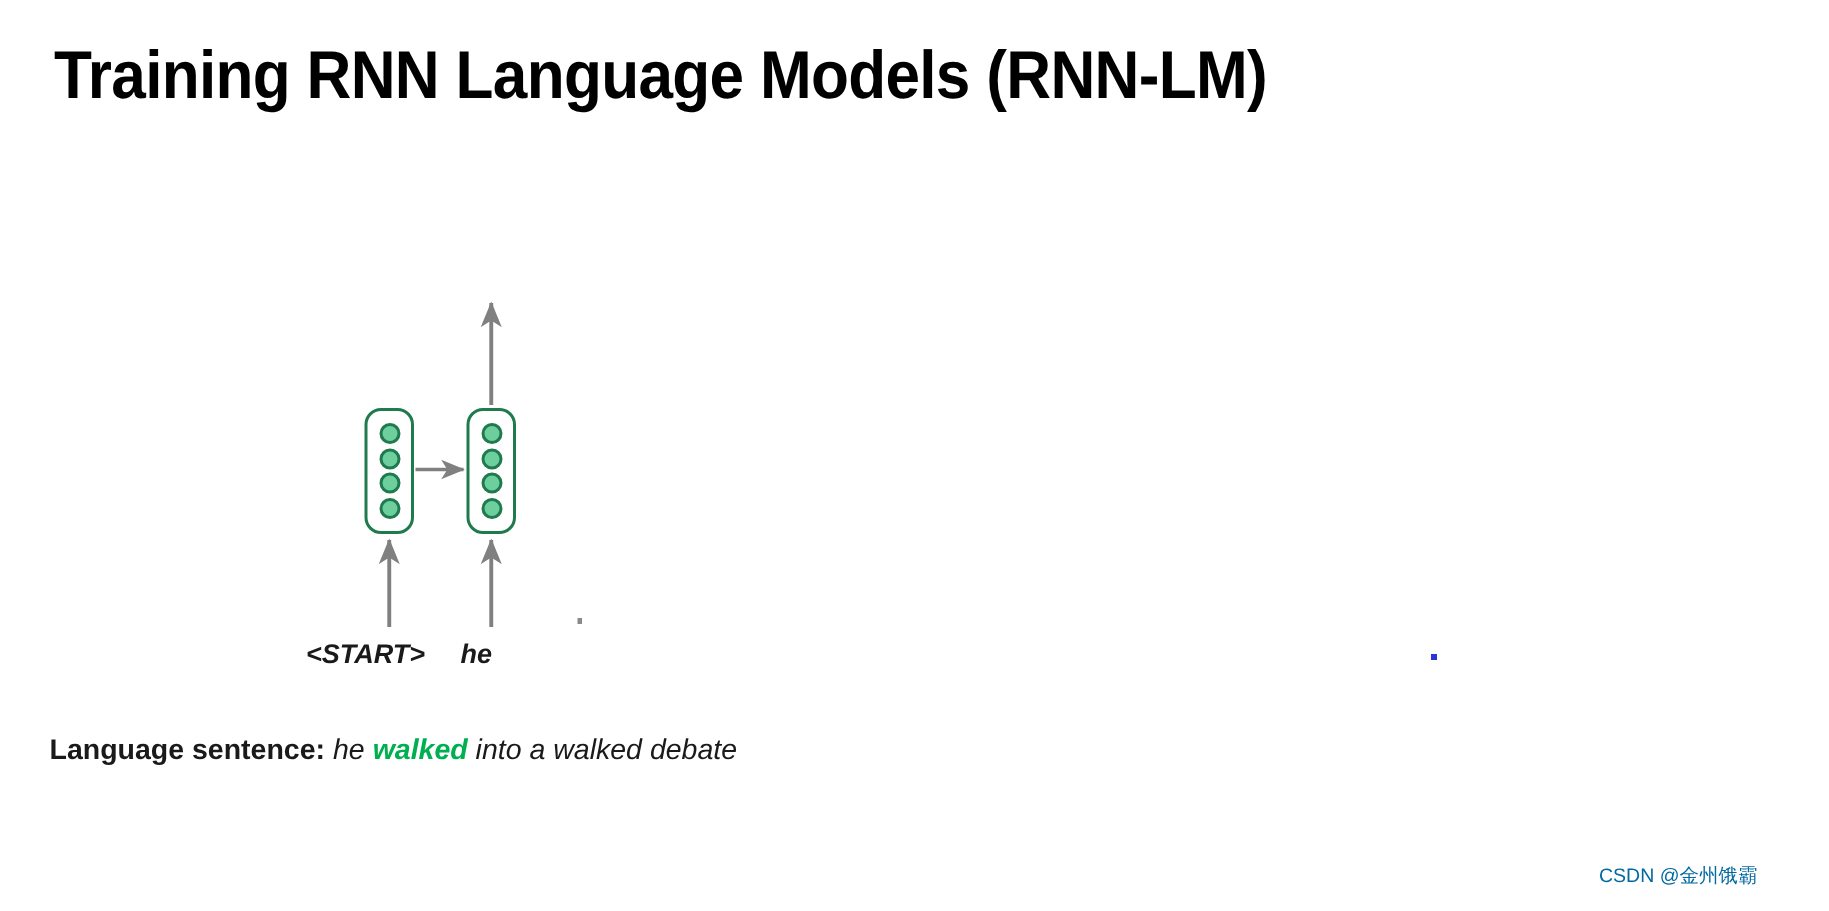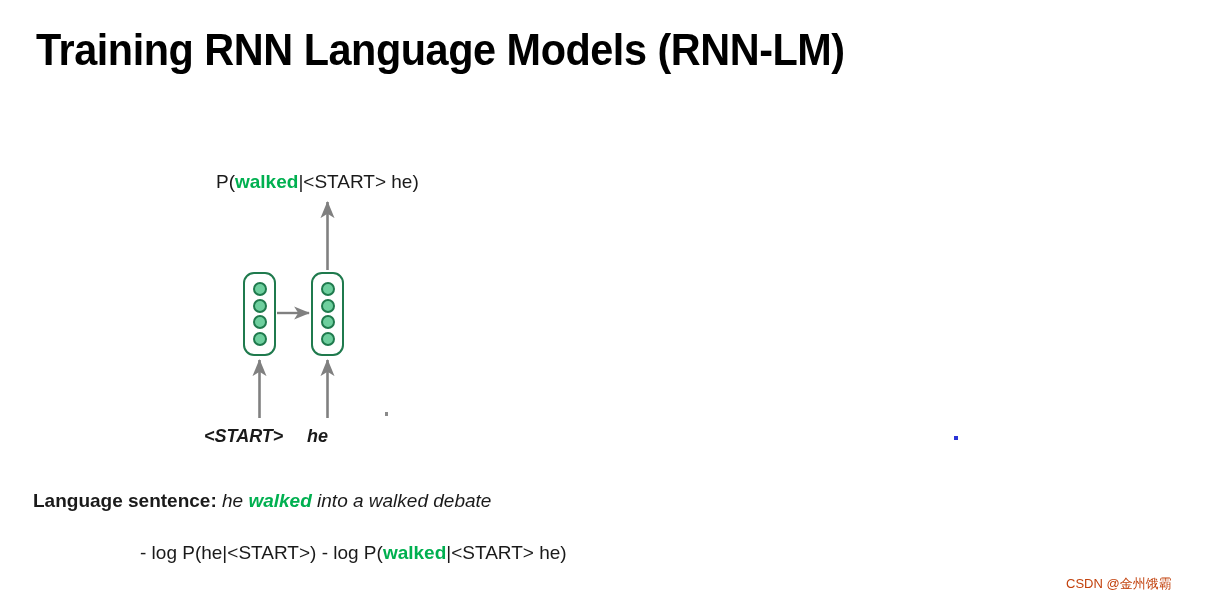--- a/index.html
+++ b/index.html
@@ -139,21 +139,21 @@
   }
   #speck-gray { left: 385px; top: 412px; background: #8a8a8a; }
   #speck-blue { left: 954px; top: 436px; background: #2b34d6; width: 4px; height: 4px; }
 
   
   #watermark {
     position: absolute;
     left: 1066px;
     top: 577px;
     font-size: 13px;
-    color: #c2410c;
+    color: #0369a1;
     white-space: nowrap;
     line-height: 1;
   }
 </style>
 </head>
 <body>
 
 <div id="slide">
 
   <div id="slide-title">Training RNN Language Models (RNN-LM)</div>
@@ -175,23 +175,20 @@
 
     <g>
       <line x1="259.5" y1="418" x2="259.5" y2="360" stroke="#808080" stroke-width="2.6" marker-end="url(#arrowhead)"></line>
     </g>
 
     <g>
       <line x1="327.5" y1="418" x2="327.5" y2="360" stroke="#808080" stroke-width="2.6" marker-end="url(#arrowhead)"></line>
     </g>
   </svg>
 
-  <div class="prob-label">
-    <span>P(</span><span class="green-bold">walked</span><span>|&lt;START&gt; he</span><span>)</span>
-  </div>
 
   <div class="rnn-box" id="rnn-box-1">
     <span class="neuron"></span>
     <span class="neuron"></span>
     <span class="neuron"></span>
     <span class="neuron"></span>
   </div>
 
   <div class="rnn-box" id="rnn-box-2">
     <span class="neuron"></span>
@@ -200,22 +197,19 @@
     <span class="neuron"></span>
   </div>
 
   <div class="token" id="token-start">&lt;START&gt;</div>
   <div class="token" id="token-he">he</div>
 
   <div id="training-sentence">
     <span class="lead">Language sentence:</span><span class="sent"> he </span><span class="sent-green">walked</span><span class="sent"> into a walked debate</span>
   </div>
 
-  <div id="loss-formula">
-    <span>- log P(he|&lt;START&gt;) - log P(</span><span class="green-bold">walked</span><span>|&lt;START&gt; he)</span>
-  </div>
 
   <div class="speck" id="speck-gray"></div>
   <div class="speck" id="speck-blue"></div>
 
   <div id="watermark">CSDN @金州饿霸</div>
 
 </div>
 
 </body></html>

